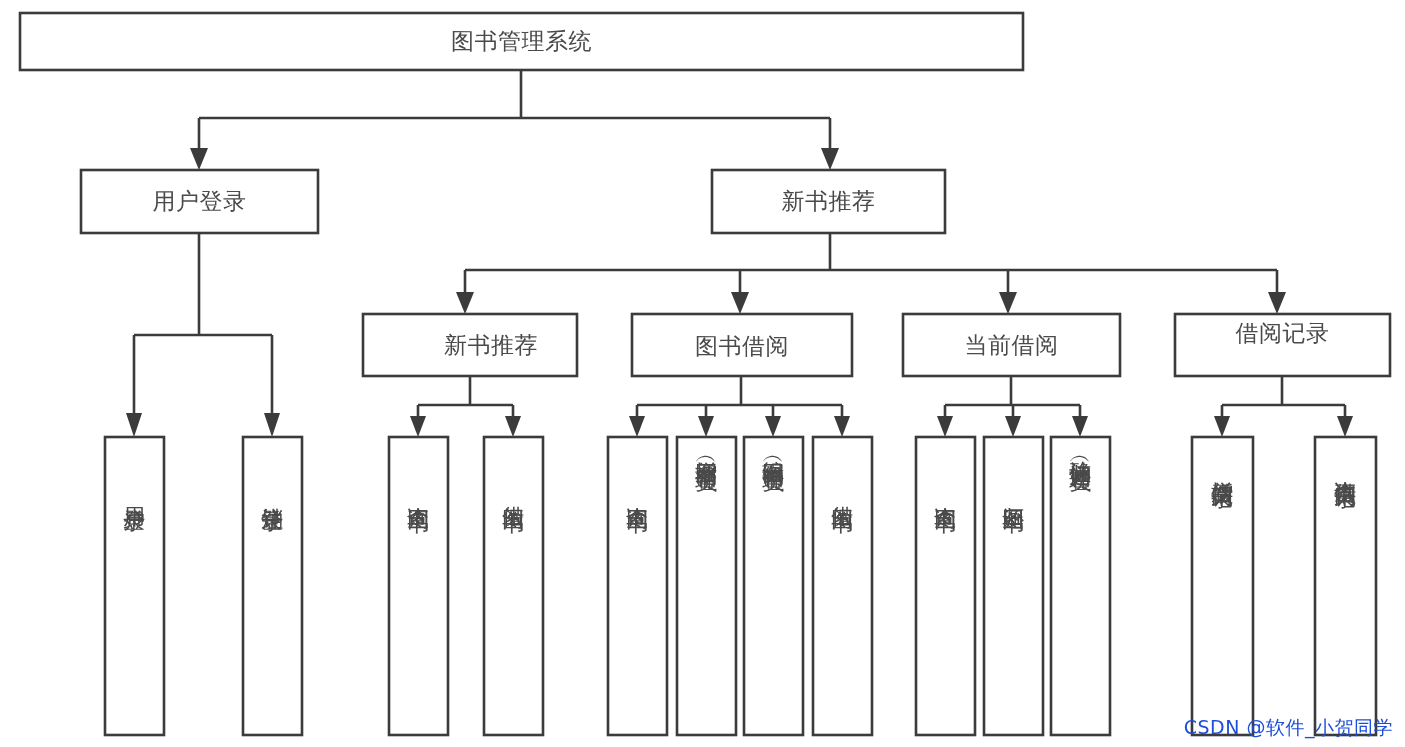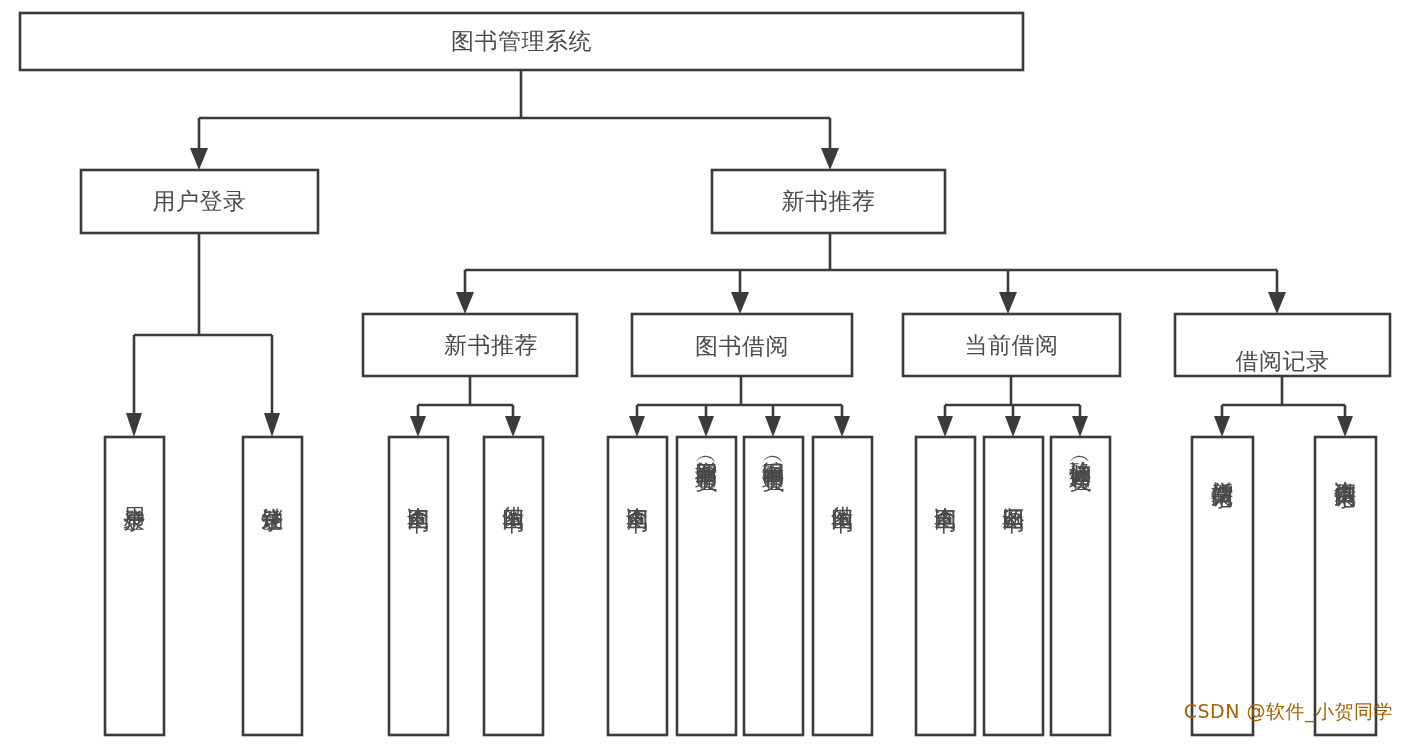--- a/index.html
+++ b/index.html
@@ -68,24 +68,24 @@
   .hlabel-text {
     font-family: "DejaVu Sans", "Liberation Sans", sans-serif;
     font-size: 23px;
     color: #4a4a4a;
     letter-spacing: 0.5px;
     white-space: nowrap;
   }
   #watermark {
     position: absolute;
     right: 12px;
-    bottom: 22px;
+    bottom: 6px;
     font-family: "DejaVu Sans", "Liberation Sans", sans-serif;
     font-size: 19px;
-    color: #a16207;
+    color: #1d4ed8;
     letter-spacing: 0.5px;
     white-space: nowrap;
     pointer-events: none;
   }
 </style>
 </head>
 <body>
 
 <div id="diagram-root">
 
@@ -211,21 +211,21 @@
   </div>
 
   <div class="hlabel-wrap" style="left:632px; top:314px; width:220px; height:64px;">
     <span class="hlabel-text">图书借阅</span>
   </div>
 
   <div class="hlabel-wrap" style="left:903px; top:314px; width:217px; height:62px;">
     <span class="hlabel-text">当前借阅</span>
   </div>
 
-  <div class="hlabel-wrap" style="left:1175px; top:330px; width:215px; height:62px;">
+  <div class="hlabel-wrap" style="left:1175px; top:302px; width:215px; height:62px;">
     <span class="hlabel-text">借阅记录</span>
   </div>
 
   <div class="vlabel-wrap" style="left:105px; top:437px; width:59px; height:298px; padding-top:52px;">
     <span class="vlabel-text">用户登录</span>
   </div>
   <div class="vlabel-wrap" style="left:243px; top:437px; width:59px; height:298px; padding-top:52px;">
     <span class="vlabel-text">注销登录</span>
   </div>
 

